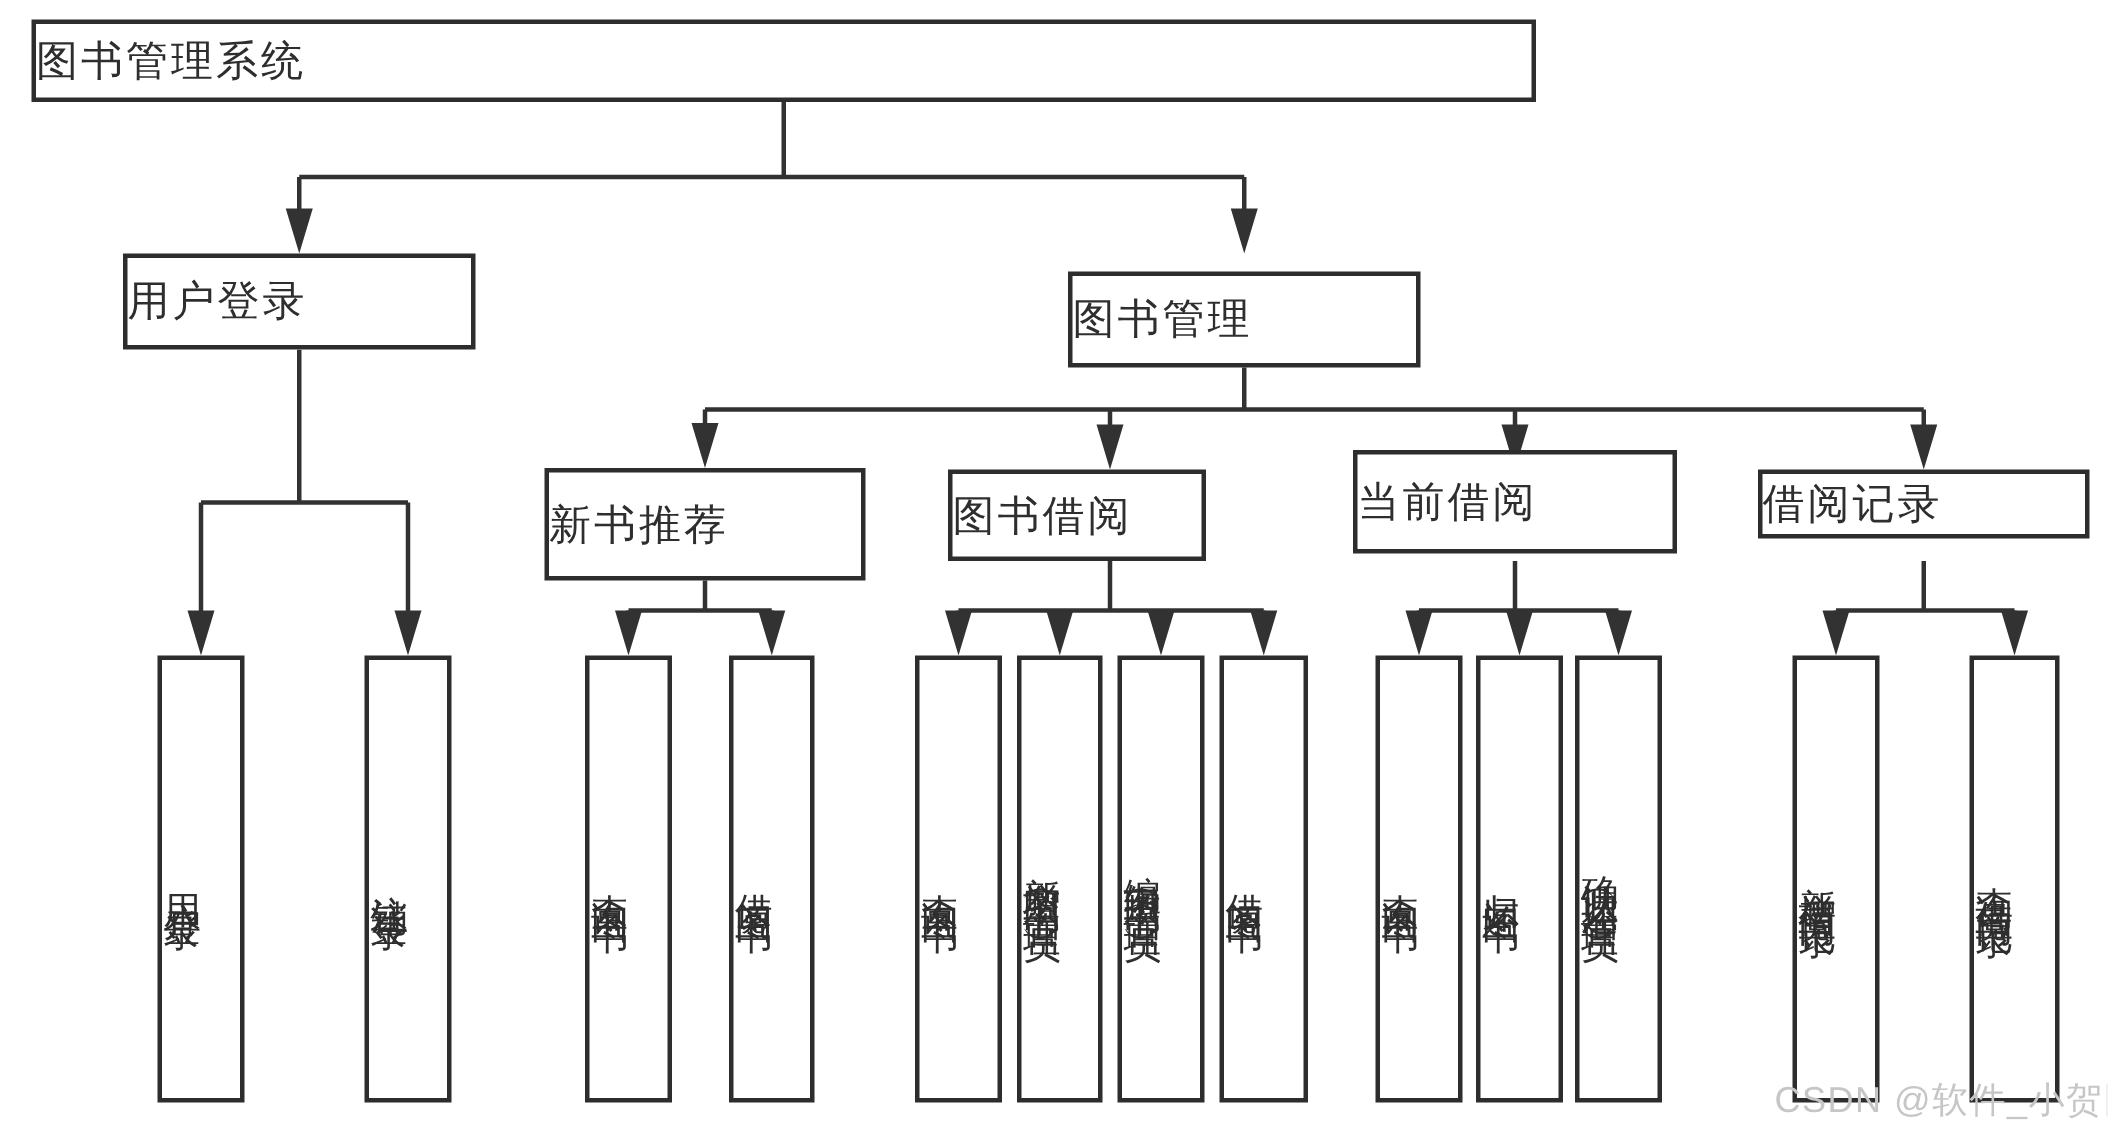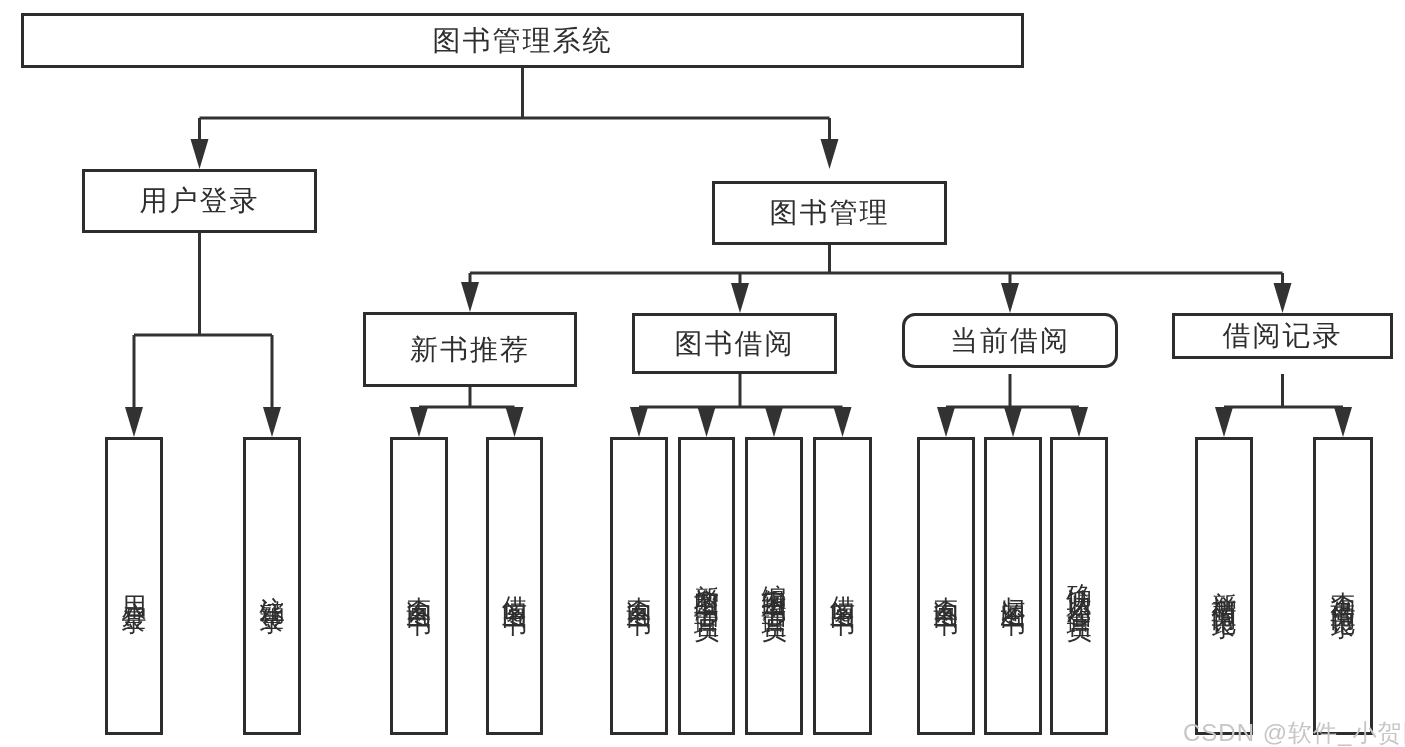--- a/index.html
+++ b/index.html
@@ -19,21 +19,21 @@
     overflow:hidden;
   }
   #wires{position:absolute;left:0;top:0;width:1405px;height:747px;}
   .node{
     position:absolute;
     box-sizing:border-box;
     background:var(--box-fill);
     border:3px solid var(--box-border);
     display:flex;
     align-items:center;
-    justify-content:center;
+    justify-content:flex-start;
   }
   .node .label{
     color:var(--text);
     font-size:28px;
     line-height:1;
     white-space:nowrap;
     letter-spacing:2px;
   }
   .node.v .label{
     writing-mode:vertical-rl;
@@ -115,24 +115,24 @@
       </div>
       <div class="node" style="left: 82px; top: 169px; width: 235px; height: 64px;">
         <span class="label">用户登录</span>
       </div>
       <div class="node" style="left: 712px; top: 169px; width: 235px; height: 64px; margin-top: 12px;">
         <span class="label">图书管理</span>
       </div>
       <div class="node" style="left: 363px; top: 312px; width: 214px; height: 75px;">
         <span class="label">新书推荐</span>
       </div>
-      <div class="node" style="left: 632px; top: 313px; width: 205px; height: 61px;">
+      <div class="node" style="left: 632px; top: 313px; width: 172px; height: 61px;">
         <span class="label">图书借阅</span>
       </div>
-      <div class="node" style="left: 902px; top: 313px; width: 216px; height: 55px; border-radius: 13px;">
+      <div class="node" style="left: 902px; top: 300px; width: 216px; height: 69px;">
         <span class="label">当前借阅</span>
       </div>
       <div class="node" style="left: 1172px; top: 313px; width: 221px; height: 46px;">
         <span class="label">借阅记录</span>
       </div>
       <div class="node v" style="left: 105px; top: 437px; width: 58px; height: 298px;">
         <span class="label">用户登录</span>
       </div>
       <div class="node v" style="left: 243px; top: 437px; width: 58px; height: 298px;">
         <span class="label">注销登录</span>

